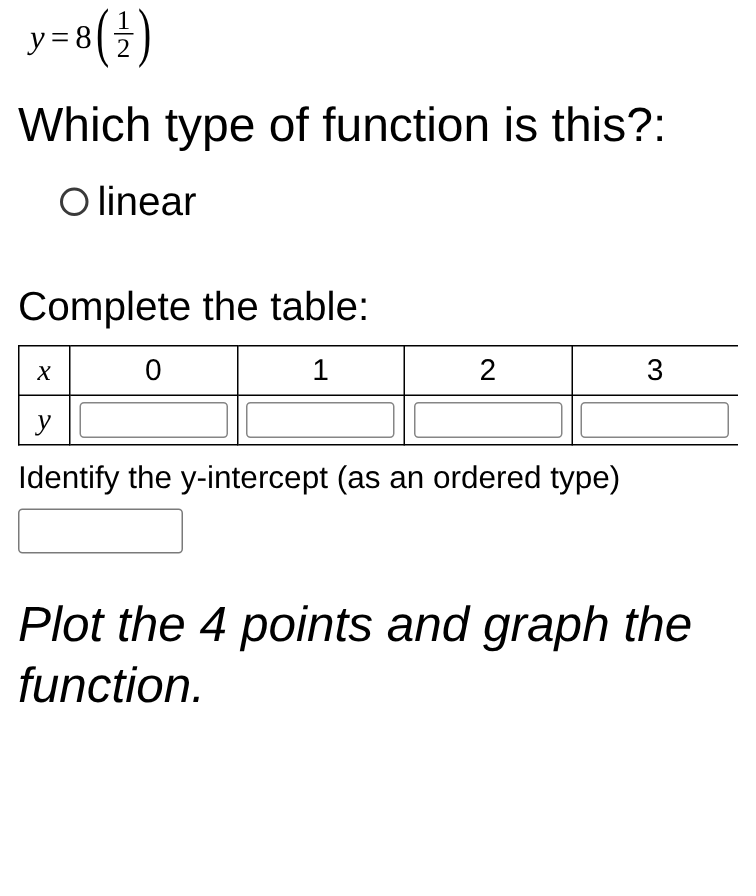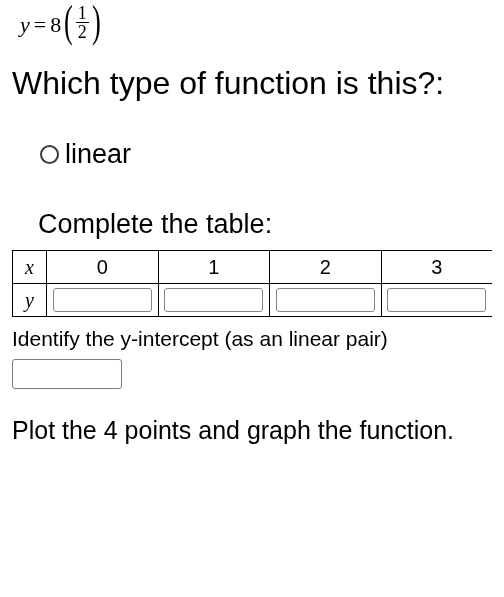--- a/index.html
+++ b/index.html
@@ -50,33 +50,31 @@
       font-weight: normal;
       padding: 10px 0 14px 0;
     }
     .opts { padding-left: 28px; padding-bottom: 22px; }
     .opt {
       display: flex;
       align-items: center;
       font-size: 27px;
       padding: 3px 0;
       gap: 6px;
-      margin-top: 20px;
     }
     .radio {
       width: 19px; height: 19px;
       border: 2px solid #3a3a3a;
       border-radius: 50%;
       display: inline-block;
       flex-shrink: 0;
     }
     .sect {
       font-size: 27px;
       padding: 14px 0 10px 0;
-      margin-left: 26px;
     }
     table {
       border-collapse: collapse;
       width: 100%;
       font-size: 20px;
       font-family: Arial, sans-serif;
     }
     th, td {
       border: 1.5px solid #000;
       text-align: center;
@@ -108,23 +106,24 @@
     .pairinput {
       width: 110px;
       height: 30px;
       border: 1.5px solid #7a7a7a;
       border-radius: 3px;
       background: #fff;
       display: block;
       margin-bottom: 18px;
     }
     .plot {
-      font-size: 25px;
+      font-size: 33px;
       line-height: 1.25;
       padding-top: 8px;
+      font-style: italic;
     }
   </style>
 </head>
 <body>
 
 <div class="content">
   <div class="formula">
     <span>y</span>
     <span class="eq">=</span>
     <span class="num">8</span>
@@ -167,17 +166,17 @@
       <td>
             <input class="cellinput" style="">
           </td>
       <td class="lastcol">
             <input class="cellinput" style="">
           </td>
     </tr>
   </tbody>
     </table>
 
-  <div class="ident">Identify the y-intercept (as an linear pair)</div>
+  <div class="ident">Identify the y-intercept (as an ordered type)</div>
   <input class="pairinput" style="">
 
   <div class="plot">Plot the 4 points and graph the function.</div>
 </div>
 
 </body></html>

